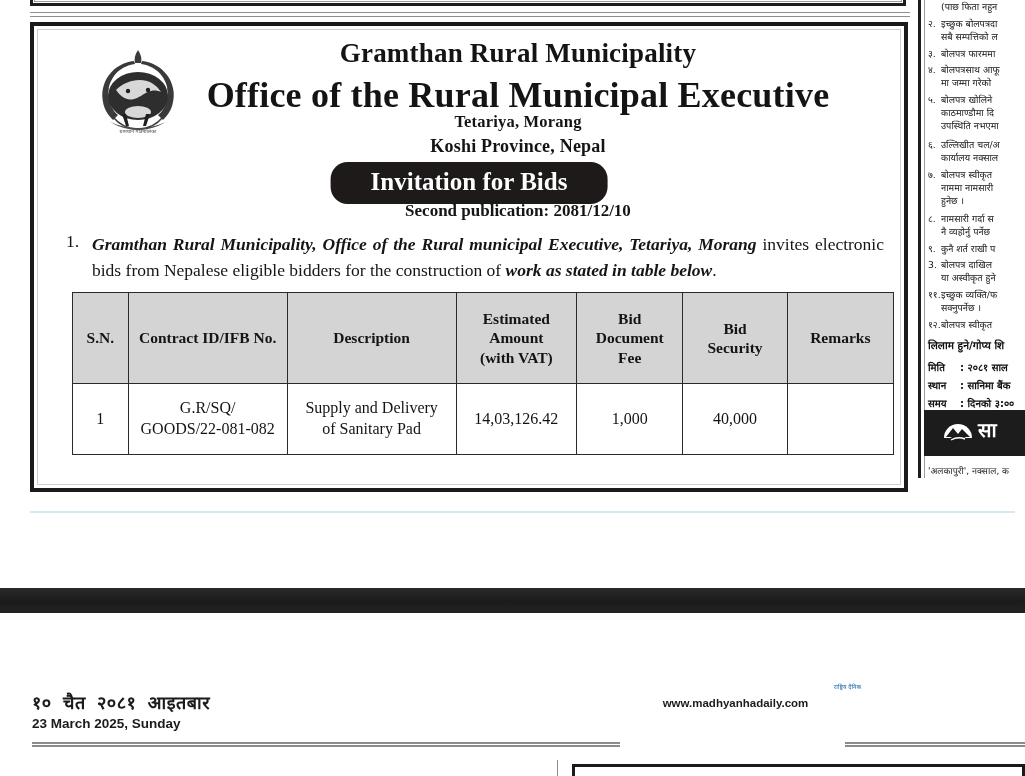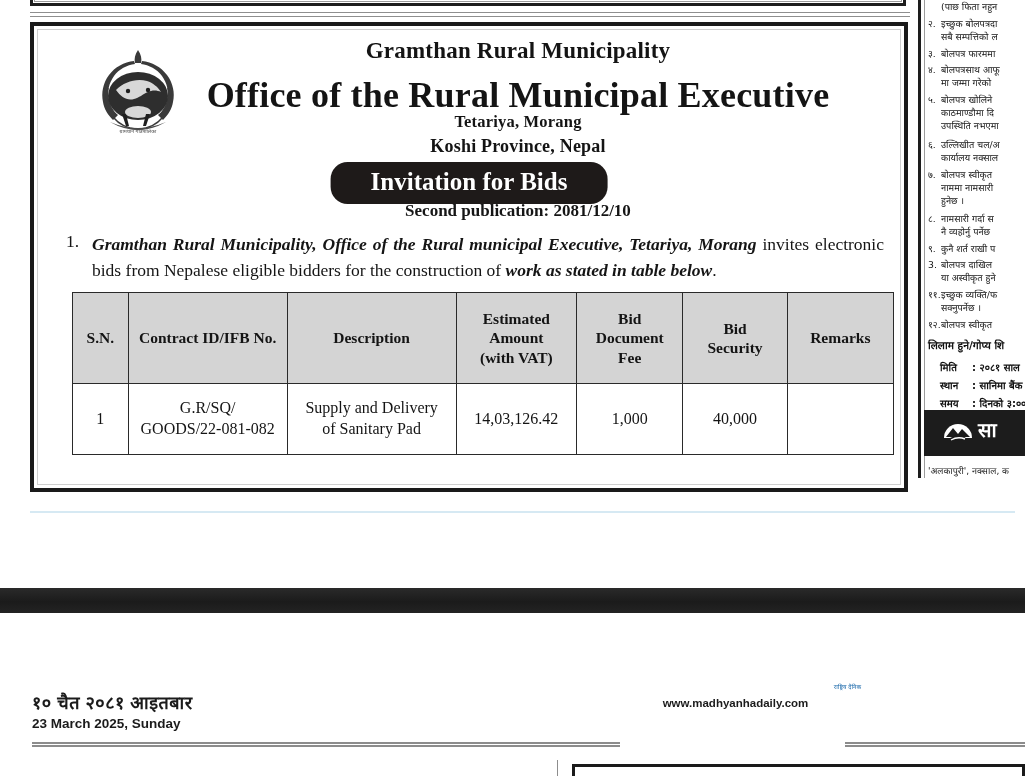--- a/index.html
+++ b/index.html
@@ -60,21 +60,21 @@
 
   
   .ad-head {
     position: absolute;
     left: 110px; right: 12px;
     text-align: center;
     font-weight: bold;
     color: #141414;
     letter-spacing: .2px;
   }
-  #org-line1 { top: 12px; font-size: 23px; }
+  #org-line1 { top: 12px; font-size: 27px; }
   #org-line2 { top: 48px; font-size: 36px; }
   #org-line3 { top: 86px; font-size: 16.5px; }
   #org-line4 { top: 110px; font-size: 18px; }
 
   
   #ifb-pill {
     position: absolute;
     left: 50%;
     transform: translateX(-50%);
     top: 136px;
@@ -197,21 +197,21 @@
     position: absolute;
     left: 10px;
     font-family: "DejaVu Sans", sans-serif;
     font-weight: bold;
     font-size: 10.5px;
     white-space: nowrap;
     color: #111;
   }
   .nep-kv {
     position: absolute;
-    left: 22px;
+    left: 10px;
     font-family: "DejaVu Sans", sans-serif;
     font-size: 10px;
     font-weight: bold;
     white-space: nowrap;
     color: #111;
   }
   .nep-kv .k { display: inline-block; width: 32px; }
   #nep-blackbar {
     position: absolute;
     left: 6px; top: 424px; width: 120px; height: 46px;
@@ -243,21 +243,21 @@
 
   
   #dark-band {
     left: 0; top: 588px; width: 1025px; height: 25px;
     background: linear-gradient(180deg,#2a2a2a 0%, #1b1b1b 55%, #232323 100%);
   }
 
   
   #footer-date-np {
     left: 32px; top: 690px;
-    font-family: Liberation Sans, sans-serif;
+    font-family: Liberation Mono, monospace;
     font-size: 18px;
     font-weight: bold;
     color: #1b1b1b;
     letter-spacing: .5px;
   }
   #footer-date-en {
     left: 32px; top: 716px;
     font-family: "Liberation Sans", sans-serif;
     font-size: 13.5px;
     font-weight: bold;

